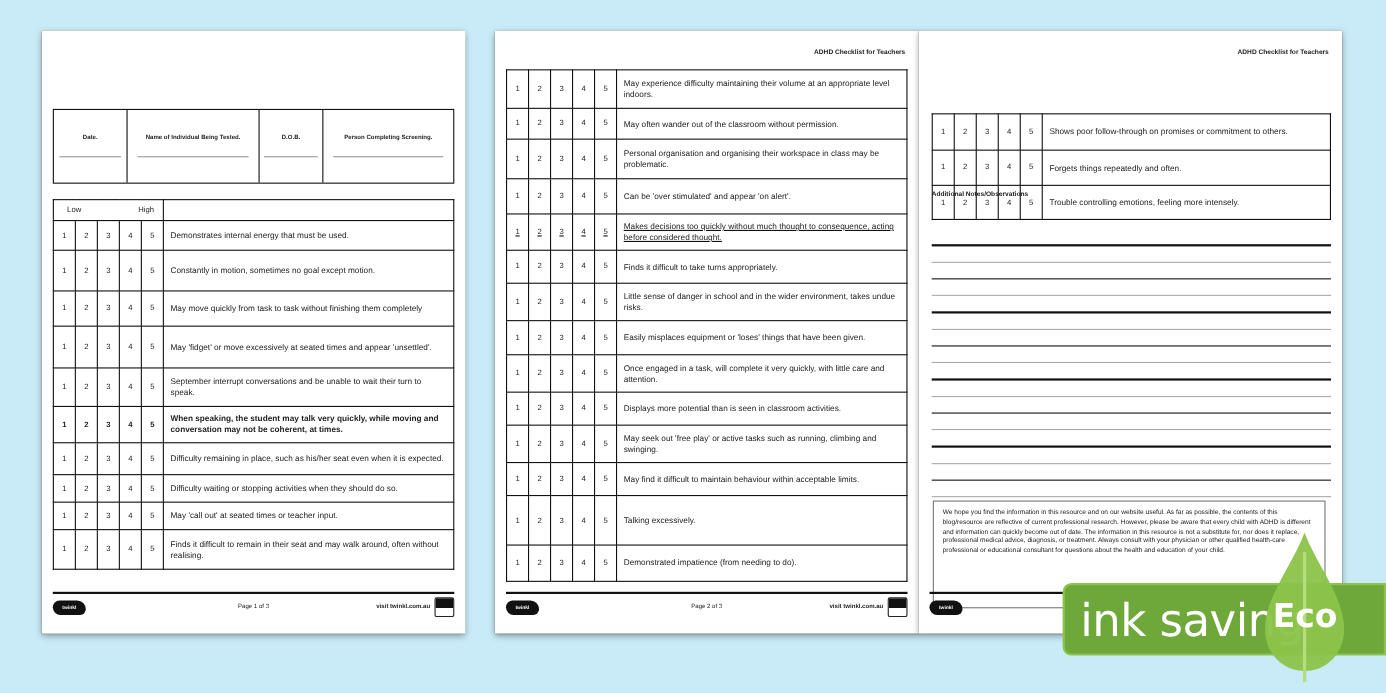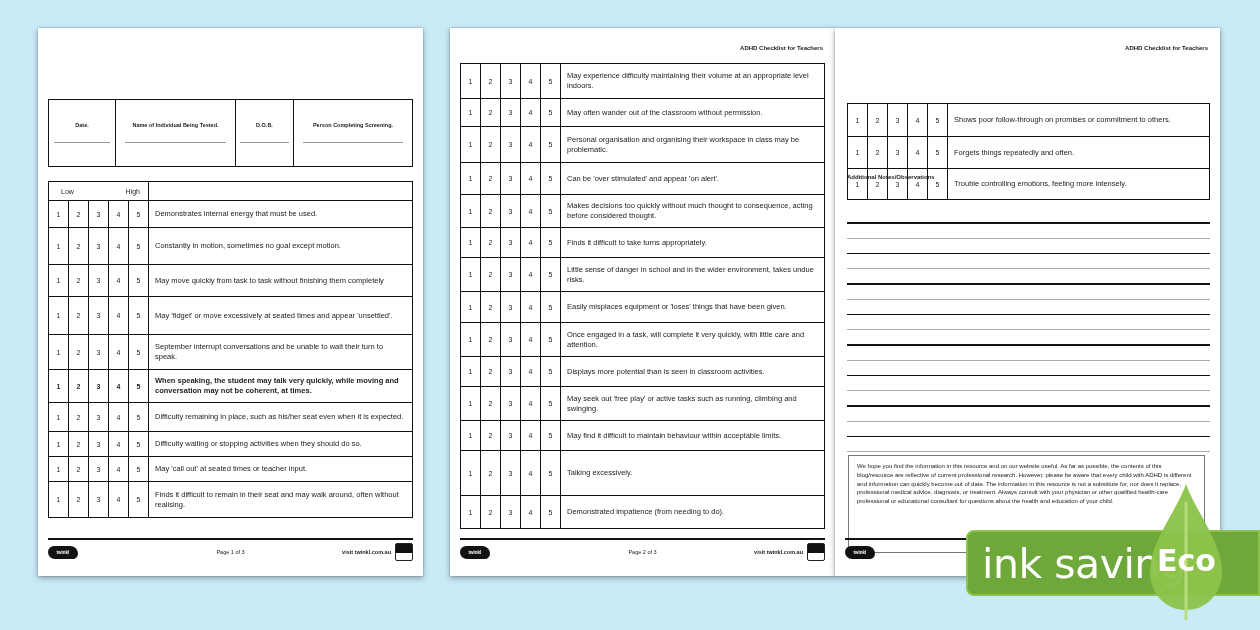--- a/index.html
+++ b/index.html
@@ -260,21 +260,21 @@
           <td class="txt">Personal organisation and organising their workspace in class may be problematic.</td>
         </tr>
         <tr style="height: 32px;">
           <td class="num">1</td>
           <td class="num">2</td>
           <td class="num">3</td>
           <td class="num">4</td>
           <td class="num">5</td>
           <td class="txt">Can be 'over stimulated' and appear 'on alert'.</td>
         </tr>
-        <tr style="height: 33px;">
+        <tr style="height: 33px; text-decoration: underline;">
           <td class="num">1</td>
           <td class="num">2</td>
           <td class="num">3</td>
           <td class="num">4</td>
           <td class="num">5</td>
           <td class="txt">Makes decisions too quickly without much thought to consequence, acting before considered thought.</td>
         </tr>
         <tr style="height: 30px;">
           <td class="num">1</td>
           <td class="num">2</td>

